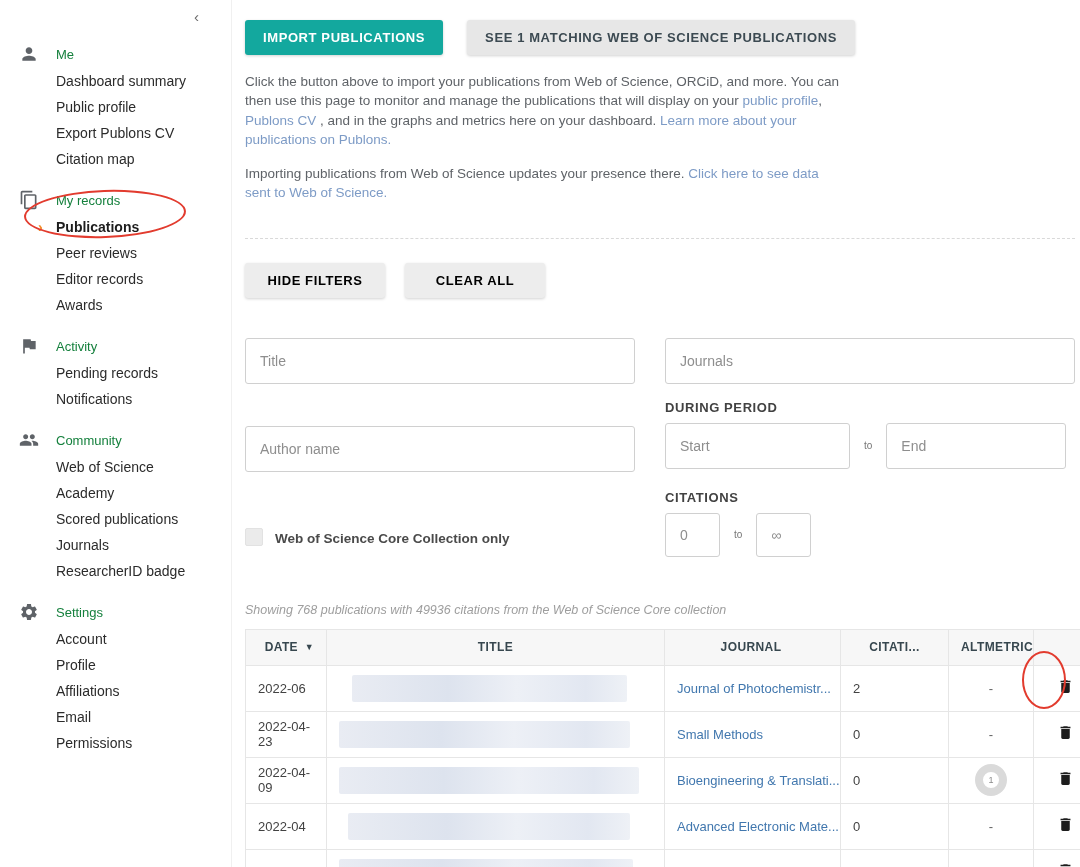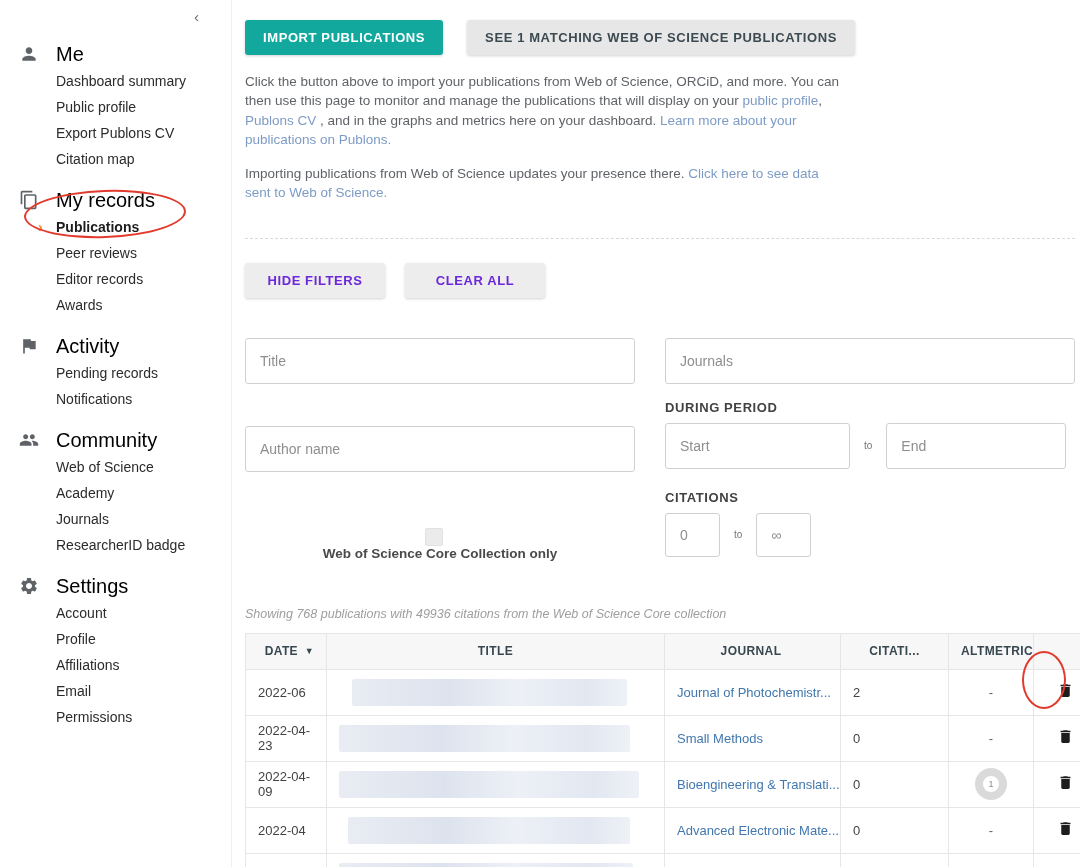--- a/index.html
+++ b/index.html
@@ -9,54 +9,54 @@
 
   
   .sidebar { width:232px; min-width:232px; height:100%; padding:8px 10px 0 10px;
     border-right:1px solid #f0f0f0; background:#fff; position:relative; }
   .collapse-row { text-align:right; padding-right:22px; height:18px; }
   .collapse-row span { color:#6b6b6b; font-size:15px; cursor:pointer; line-height:14px; }
   .side-section { margin-top:14px; }
   .side-head { display:flex; align-items:center; height:28px; }
   .side-head .ic { width:22px; height:22px; margin-left:8px; margin-right:16px; display:flex; align-items:center; justify-content:center; }
   .side-head .ic svg { width:20px; height:20px; fill:#5f6368; }
-  .side-title { font-size:20px; color:#000000; }
+  .side-title { font-size:13px; color:#15803d; }
   .side-items { padding-left:46px; }
   .side-item { font-size:14px; color:#2b2b2b; line-height:26px; cursor:pointer; white-space:nowrap; position:relative; }
   .side-item.active { font-weight:bold; color:#1d1d1d; }
   .side-item.active .chev { position:absolute; left:-18px; top:0; color:#f28c28; font-weight:bold; font-size:14px; }
 
   
   .main { flex:1; padding:20px 5px 0 13px; }
   .btn-row { display:flex; gap:24px; }
   .btn { border:none; border-radius:3px; height:35px; font-weight:bold; font-size:13px;
     letter-spacing:.6px; padding:0 18px; cursor:pointer;
     font-family:"Liberation Sans",sans-serif; box-shadow:0 1px 3px rgba(0,0,0,.18); }
   .btn-teal { background:#13a89e; color:#fff; }
   .btn-gray { background:#e7e7e7; color:#3c4a52; }
-  .btn-filter { background:#ededed; color:#6d28d9; min-width:140px; }
+  .btn-filter { background:#ededed; color:#000000; min-width:140px; }
 
   .para { margin-top:17px; width:602px; font-size:13.5px; line-height:1.44; color:#5f6368; }
   .para a { color:#7d9bc6; text-decoration:none; cursor:pointer; }
   .divider { margin-top:35px; border-top:1px dashed #d9d9d9; width:830px; }
 
   .filter-btn-row { margin-top:24px; display:flex; gap:20px; }
 
   .filters { width:830px; margin-top:40px; }
   .f-row { display:flex; }
   .f-left { width:390px; }
   .f-right { width:410px; margin-left:30px; }
   .txt-input { width:100%; height:46px; border:1px solid #d0d0d0; border-radius:3px;
     padding:0 14px; font-size:14px; color:#424242; font-family:"Liberation Sans",sans-serif; outline:none; }
   .txt-input::placeholder { color:#8e8e8e; }
   .mini-label { font-size:13px; font-weight:bold; color:#424242; letter-spacing:.6px; margin-bottom:8px; }
   .range-row { display:flex; align-items:center; }
   .to-label { color:#757575; font-size:10px; margin:0 14px; }
   .cit-input { width:55px; height:44px; text-align:left; padding:0 0 0 14px; color:#8e8e8e; }
-  .chk-row { display:flex; align-items:center;flex-direction:column; }
+  .chk-row { display:flex; align-items:flex-end; }
   .chk { width:18px; height:18px; background:#ebebeb; border:1px solid #e2e2e2; border-radius:2px; cursor:pointer; margin-right:12px; }
   .chk-label { font-size:13.5px; color:#4a4a4a; font-weight:bold; }
 
   .summary { margin-top:46px; font-style:italic; color:#9e9e9e; font-size:12.5px; }
 
   
   table { margin-top:12px; width:830px; border-collapse:collapse; table-layout:fixed; }
   th,td { border:1px solid #e6e6e6; font-size:13px; padding:0 12px; }
   th { background:#f7f7f7; height:36px; text-align:center; font-size:12px; color:#37474f;
     letter-spacing:.4px; cursor:pointer; }
@@ -147,20 +147,21 @@
         <span class="ic">
           <svg viewBox="0 0 24 24">
               <path d="M16 11c1.66 0 2.99-1.34 2.99-3S17.66 5 16 5c-1.66 0-3 1.34-3 3s1.34 3 3 3zm-8 0c1.66 0 2.99-1.34 2.99-3S9.66 5 8 5C6.34 5 5 6.34 5 8s1.34 3 3 3zm0 2c-2.33 0-7 1.17-7 3.5V19h14v-2.5c0-2.33-4.67-3.5-7-3.5zm8 0c-.29 0-.62.02-.97.05 1.16.84 1.97 1.97 1.97 3.45V19h6v-2.5c0-2.33-4.67-3.5-7-3.5z"></path>
             </svg>
         </span>
         <span class="side-title">Community</span>
       </div>
       <div class="side-items">
         <div class="side-item">Web of Science</div>
         <div class="side-item">Academy</div>
+        <div class="side-item">Scored publications</div>
         <div class="side-item">Journals</div>
         <div class="side-item">ResearcherID badge</div>
       </div>
     </div>
 
     <div class="side-section">
       <div class="side-head">
         <span class="ic">
           <svg viewBox="0 0 24 24">
               <path d="M19.14 12.94c.04-.3.06-.61.06-.94 0-.32-.02-.64-.07-.94l2.03-1.58c.18-.14.23-.41.12-.61l-1.92-3.32c-.12-.22-.37-.29-.59-.22l-2.39.96c-.5-.38-1.03-.7-1.62-.94l-.36-2.54c-.04-.24-.24-.41-.48-.41h-3.84c-.24 0-.43.17-.47.41l-.36 2.54c-.59.24-1.13.57-1.62.94l-2.39-.96c-.22-.08-.47 0-.59.22L2.74 8.87c-.12.21-.08.47.12.61l2.03 1.58c-.05.3-.09.63-.09.94s.02.64.07.94l-2.03 1.58c-.18.14-.23.41-.12.61l1.92 3.32c.12.22.37.29.59.22l2.39-.96c.5.38 1.03.7 1.62.94l.36 2.54c.05.24.24.41.48.41h3.84c.24 0 .44-.17.47-.41l.36-2.54c.59-.24 1.13-.56 1.62-.94l2.39.96c.22.08.47 0 .59-.22l1.92-3.32c.12-.22.07-.47-.12-.61l-2.01-1.58zM12 15.6c-1.98 0-3.6-1.62-3.6-3.6s1.62-3.6 3.6-3.6 3.6 1.62 3.6 3.6-1.62 3.6-3.6 3.6z"></path>

